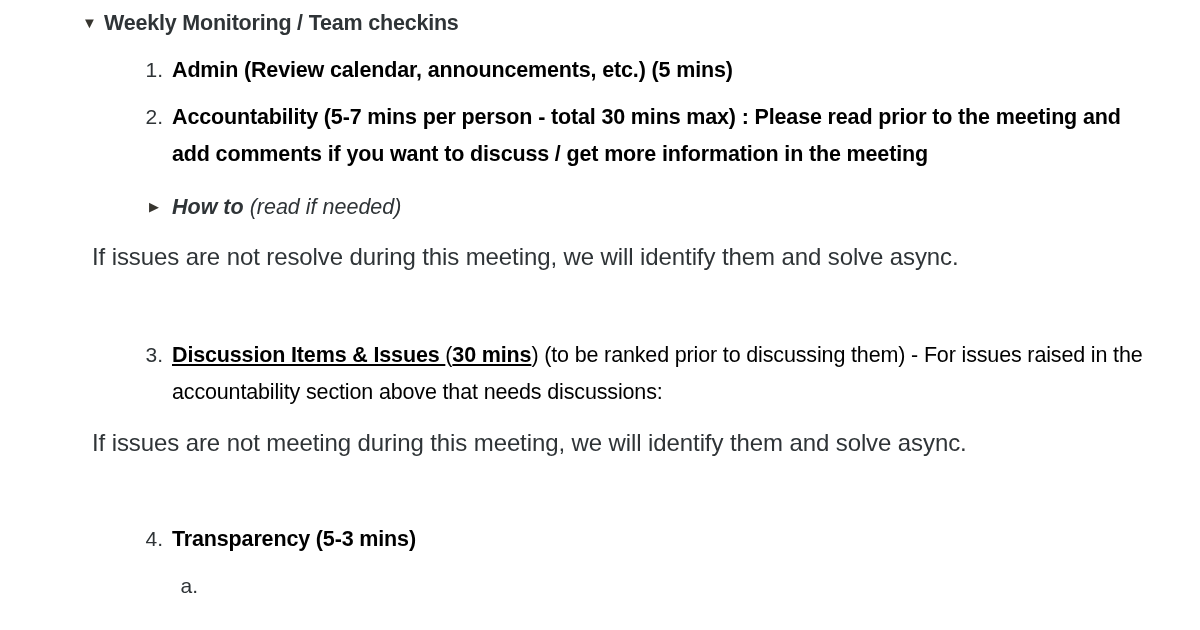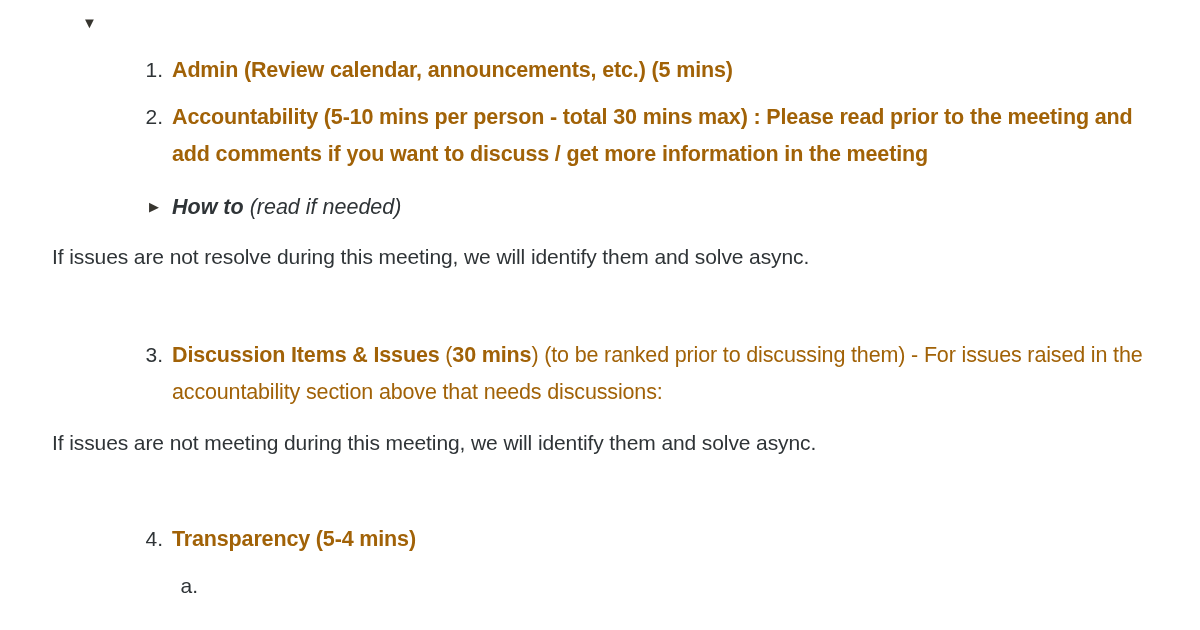--- a/index.html
+++ b/index.html
@@ -60,27 +60,27 @@
     padding-right: 9px;
     box-sizing: border-box;
     font-size: 21px;
     line-height: 36px;
     color: #2f3437;
     font-weight: normal;
   }
   .ol-text {
     font-size: 21.5px;
     line-height: 37px;
-    color: #a16207;
+    color: #000000;
     max-width: 975px;
     letter-spacing: -0.15px;
   }
   .ol-text.bold { font-weight: bold; }
   .ol-text .reg { font-weight: normal; }
-  .ol-text .bd { font-weight: bold; }
+  .ol-text .bd { font-weight: bold; text-decoration: underline; }
 
   
   .sub-toggle-row {
     display: flex;
     align-items: flex-start;
     margin-left: 136px;
     margin-top: 16px;
   }
   .sub-toggle-arrow {
     flex: 0 0 36px;
@@ -93,22 +93,22 @@
     font-size: 21.5px;
     line-height: 36px;
     font-style: italic;
     color: #2f3437;
   }
   .sub-toggle-text .bd { font-weight: bold; font-style: italic; }
   .sub-toggle-text .reg { font-weight: normal; font-style: italic; margin-top: 36px; }
 
   
   .para {
-    margin-left: 52px;
-    font-size: 21px;
+    margin-left: 92px;
+    font-size: 24px;
     line-height: 36px;
     color: #2f3437;
     margin-top: 14px;
     letter-spacing: -0.1px;
   }
   .spacer-para { height: 52px; }
   .spacer-para-2 { height: 50px; }
 
   
   .al-item {
@@ -132,30 +132,31 @@
     color: #2f3437;
   }
 </style>
 </head>
 <body>
 
 <div class="page">
 
   <div class="toggle-row">
     <span class="toggle-arrow">▼</span>
+    <span class="toggle-title">Weekly Monitoring / Team checkins</span>
   </div>
 
   <div class="ol-item">
     <span class="ol-marker">1.</span>
     <span class="ol-text bold">Admin (Review calendar, announcements, etc.) (5 mins)</span>
   </div>
 
   <div class="ol-item">
     <span class="ol-marker">2.</span>
-    <span class="ol-text bold">Accountability (5-10 mins per person - total 30 mins max) : Please read prior to the meeting and add comments if you want to discuss / get more information in the meeting</span>
+    <span class="ol-text bold">Accountability (5-7 mins per person - total 30 mins max) : Please read prior to the meeting and add comments if you want to discuss / get more information in the meeting</span>
   </div>
 
   <div class="sub-toggle-row">
     <span class="sub-toggle-arrow">▶</span>
     <span class="sub-toggle-text"><span class="bd">How to </span><span class="reg">(read if needed)</span></span>
   </div>
 
   <div class="para">If issues are not resolve during this meeting, we will identify them and solve async.</div>
 
   <div class="spacer-para"></div>
@@ -164,20 +165,20 @@
     <span class="ol-marker">3.</span>
     <span class="ol-text"><span class="bd">Discussion Items &amp; Issues </span><span class="reg">(</span><span class="bd">30 mins</span><span class="reg">)</span><span class="reg"> (to be ranked prior to discussing them) - For issues raised in the accountability section above that needs discussions:</span></span>
   </div>
 
   <div class="para">If issues are not meeting during this meeting, we will identify them and solve async.</div>
 
   <div class="spacer-para-2"></div>
 
   <div class="ol-item">
     <span class="ol-marker">4.</span>
-    <span class="ol-text bold">Transparency (5-4 mins)</span>
+    <span class="ol-text bold">Transparency (5-3 mins)</span>
   </div>
 
   <div class="al-item">
     <span class="al-marker">a.</span>
   </div>
 
 </div>
 
 </body></html>

